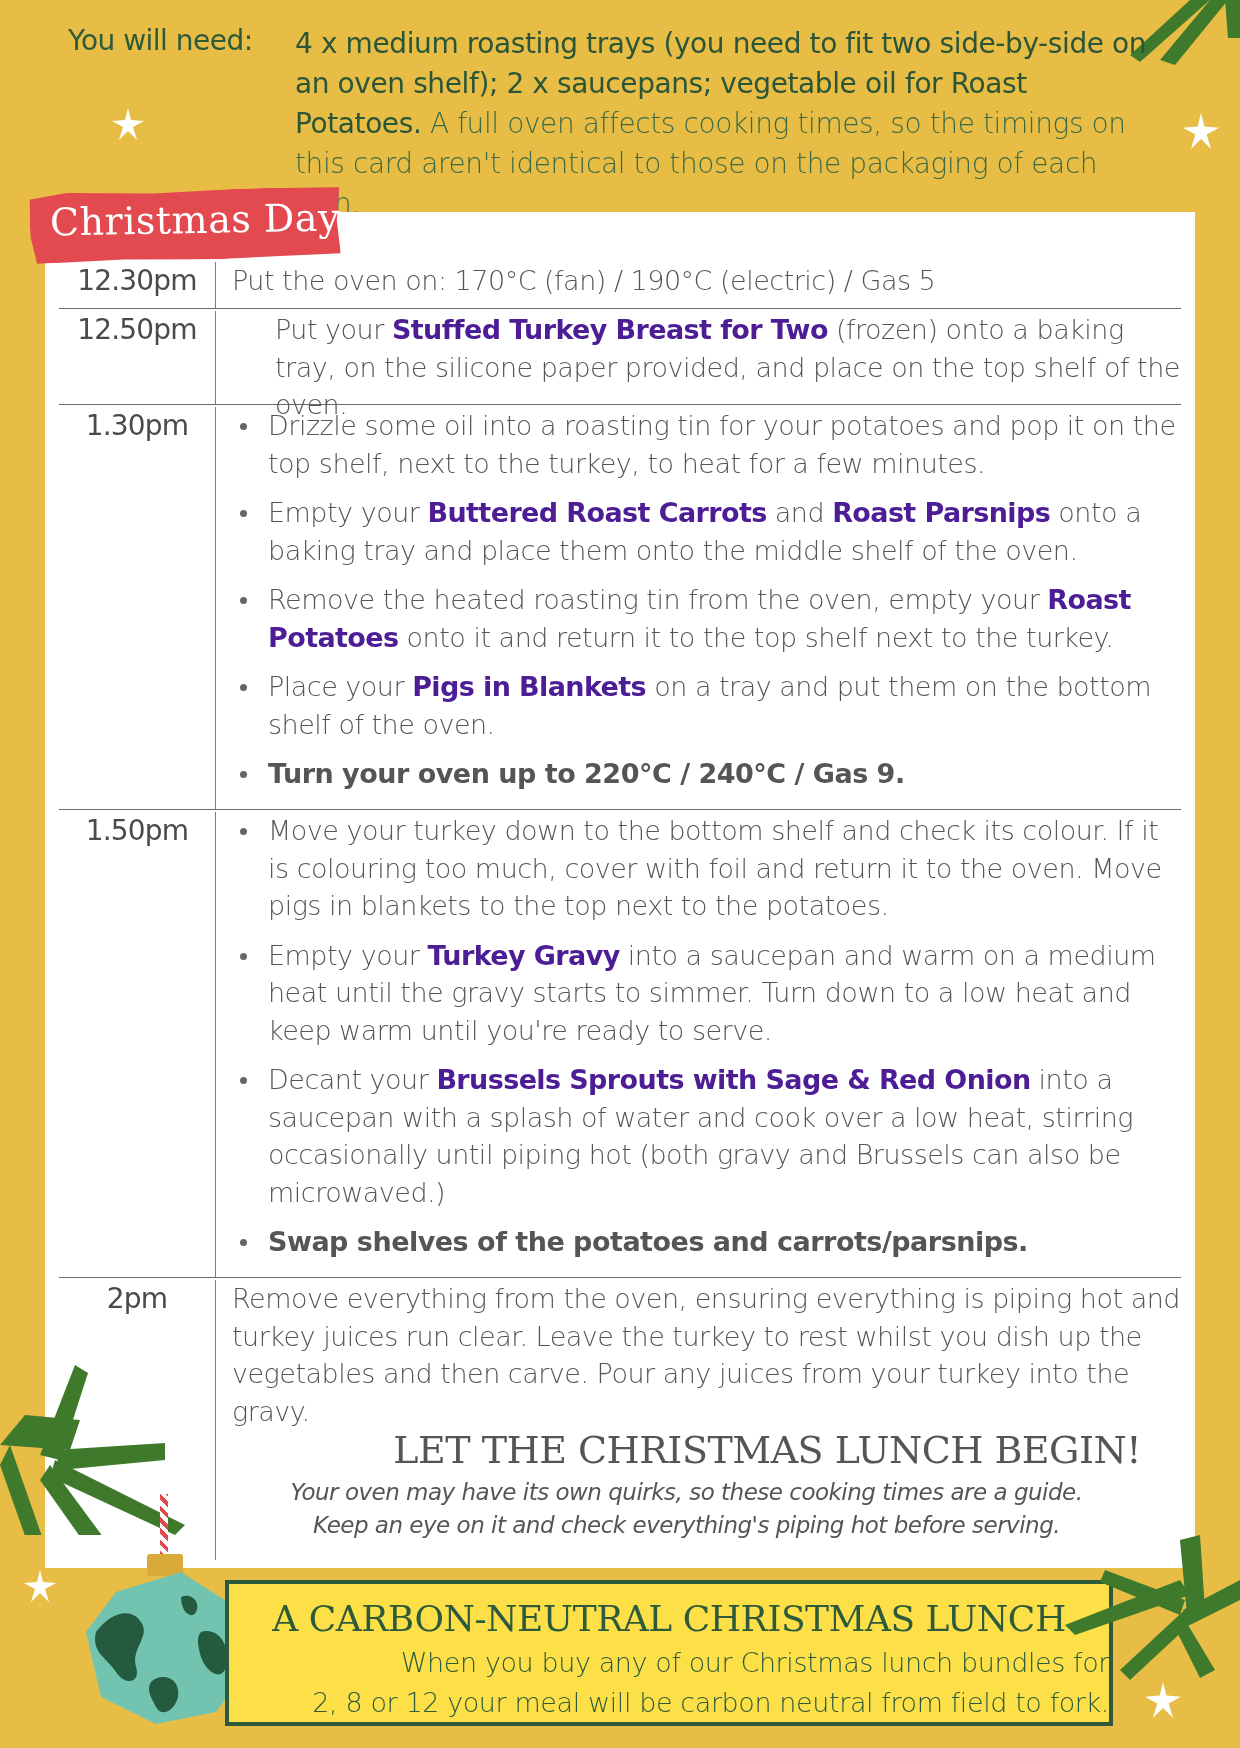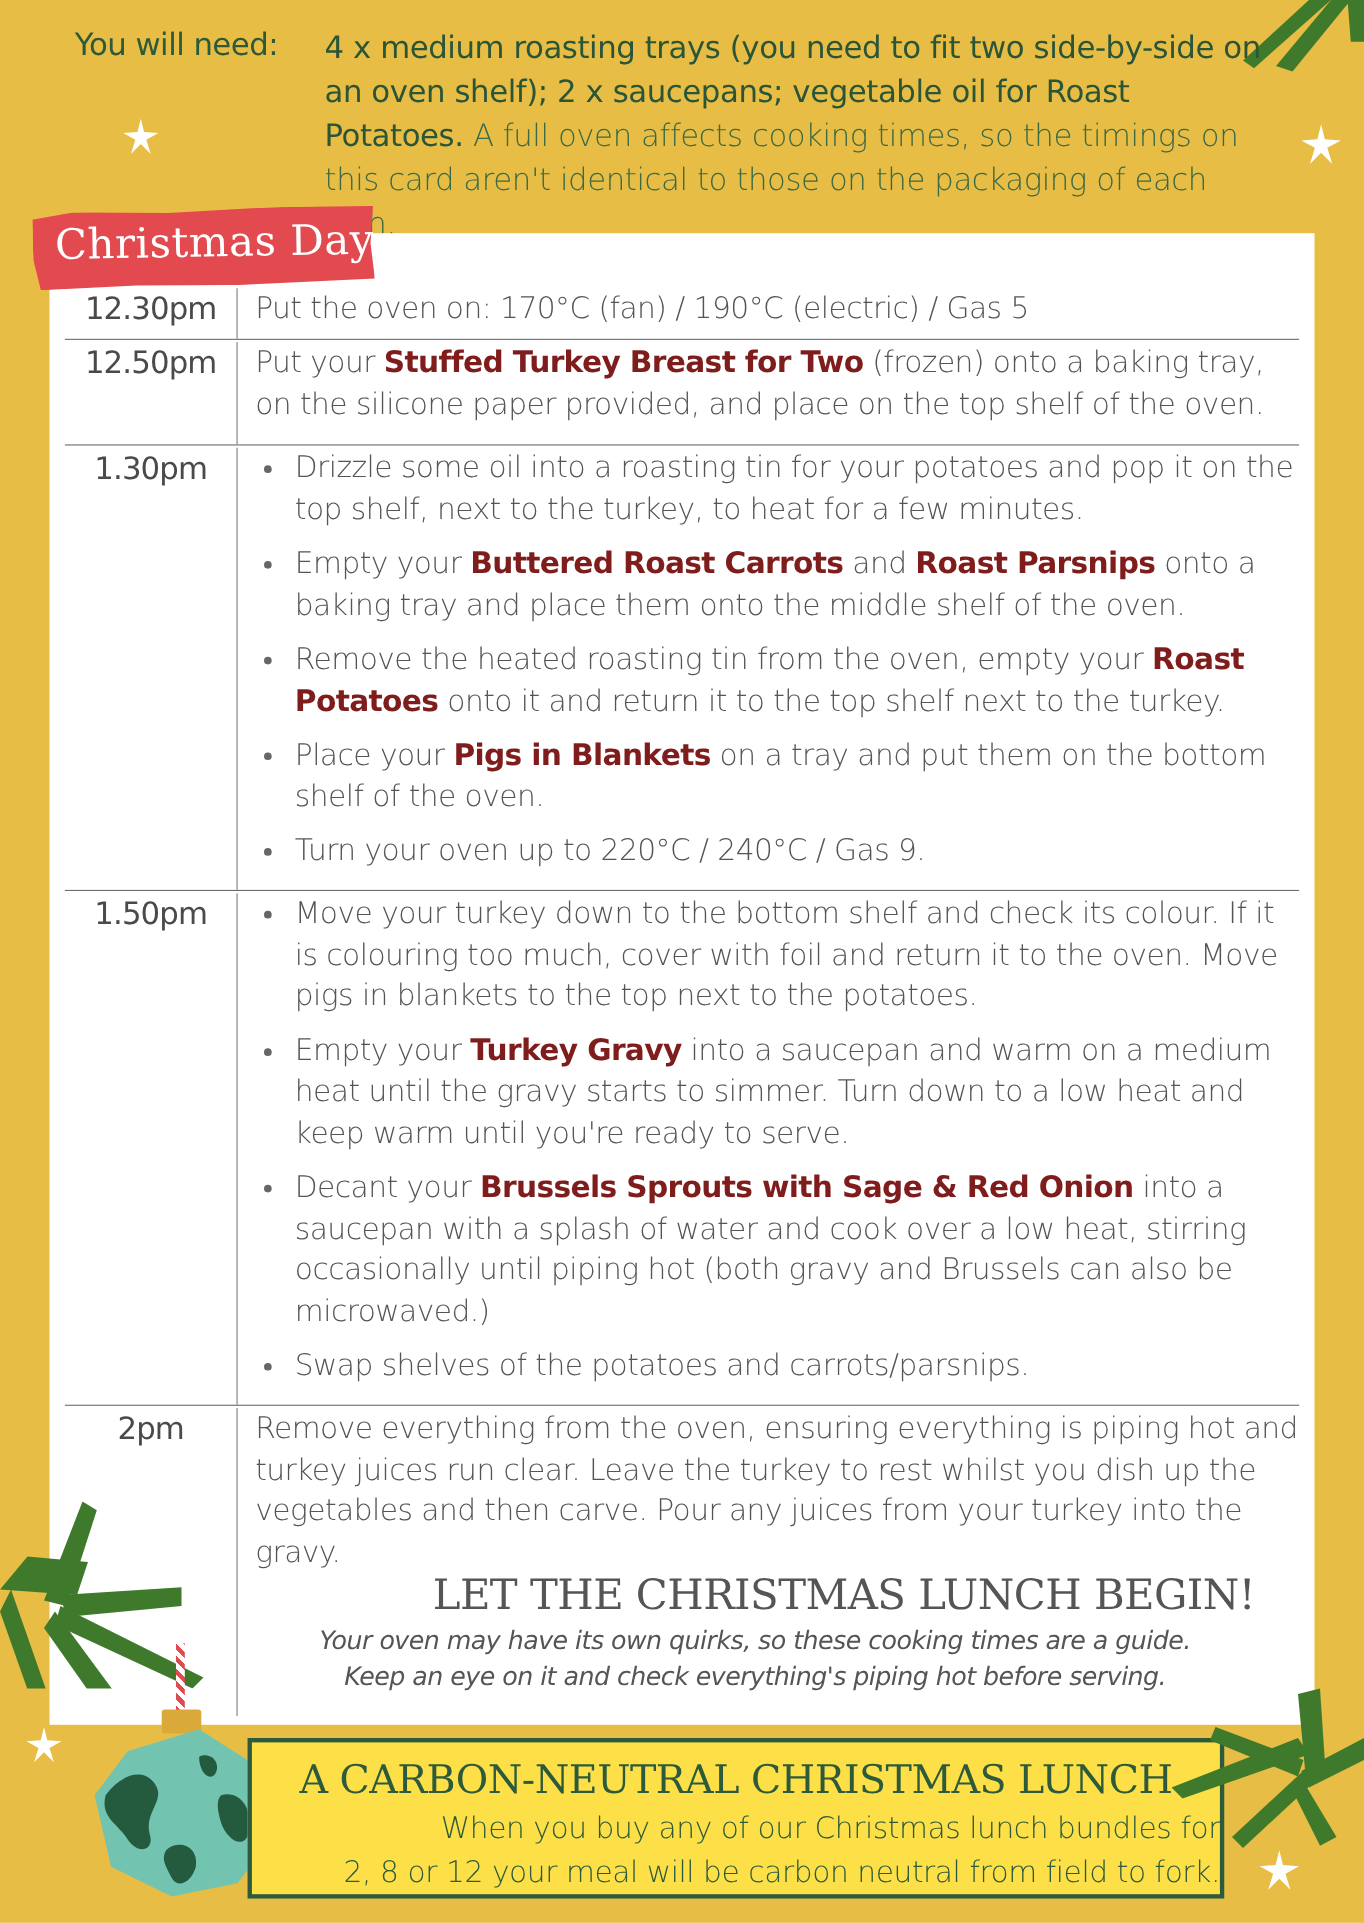--- a/index.html
+++ b/index.html
@@ -43,24 +43,24 @@
   .row { position:relative; display:flex; border-bottom:1.5px solid #6b6b6b; }
   .row.last { border-bottom:none; }
   .time-cell {
     width:156px; flex:0 0 156px; text-align:center; font-size:28px; color:#4a4a4a;
     padding-top:2px; border-right:1.5px solid #7d7d7d; letter-spacing:-0.8px;
   }
   .content-cell {
     flex:1; padding:0 0 6px 16px; font-size:27px; line-height:37.5px; color:#555;
     font-weight:300; letter-spacing:-0.5px;
   }
-  .content-cell .b { font-weight:bold; color:#7f1d1d; letter-spacing:-0.6px; }
+  .content-cell .b { font-weight:bold; color:#4c1d95; letter-spacing:-0.6px; }
   .bullets { list-style:none; margin:0; padding:0; }
   .bullets li { position:relative; padding-left:36px; margin-bottom:12px; }
-  .bullets li:last-child { margin-bottom:0; }
+  .bullets li:last-child { margin-bottom:0;font-weight:bold; }
   .bullets li::before {
     content:""; position:absolute; left:8px; top:16px; width:7px; height:7px;
     border-radius:50%; background:#666;
   }
 
   .finale-title {
     text-align:right; font-family:"DejaVu Serif", serif; font-size:38px; color:#555;
     letter-spacing:-0.5px; margin-top:2px; padding-right:40px;
   }
   .finale-note {
@@ -115,21 +115,21 @@
 <div class="abs banner"></div>
 <div class="abs banner-text">Christmas Day</div>
 
 <div class="abs timetable">
 
   <div class="row" style="height:46px;">
     <div class="time-cell">12.30pm</div>
     <div class="content-cell">Put the oven on: 170°C (fan) / 190°C (electric) / Gas 5</div>
   </div>
 
-  <div class="row" style="height:93px; padding-top:2px;">
+  <div class="row" style="height:93px; padding-top:2px;gap:43px;">
     <div class="time-cell">12.50pm</div>
     <div class="content-cell"><span>Put your </span><span class="b">Stuffed Turkey Breast for Two</span><span> (frozen) onto a baking tray, on the silicone paper provided, and place on the top shelf of the oven.</span></div>
   </div>
 
   <div class="row" style="height:402px; padding-top:2px;">
     <div class="time-cell">1.30pm</div>
     <div class="content-cell">
       <ul class="bullets">
         <li><span>Drizzle some oil into a roasting tin for your potatoes and pop it on the top shelf, next to the turkey, to heat for a few minutes.</span></li>
         <li><span>Empty your </span><span class="b">Buttered Roast Carrots</span><span> and </span><span class="b">Roast Parsnips</span><span> onto a baking tray and place them onto the middle shelf of the oven.</span></li>

